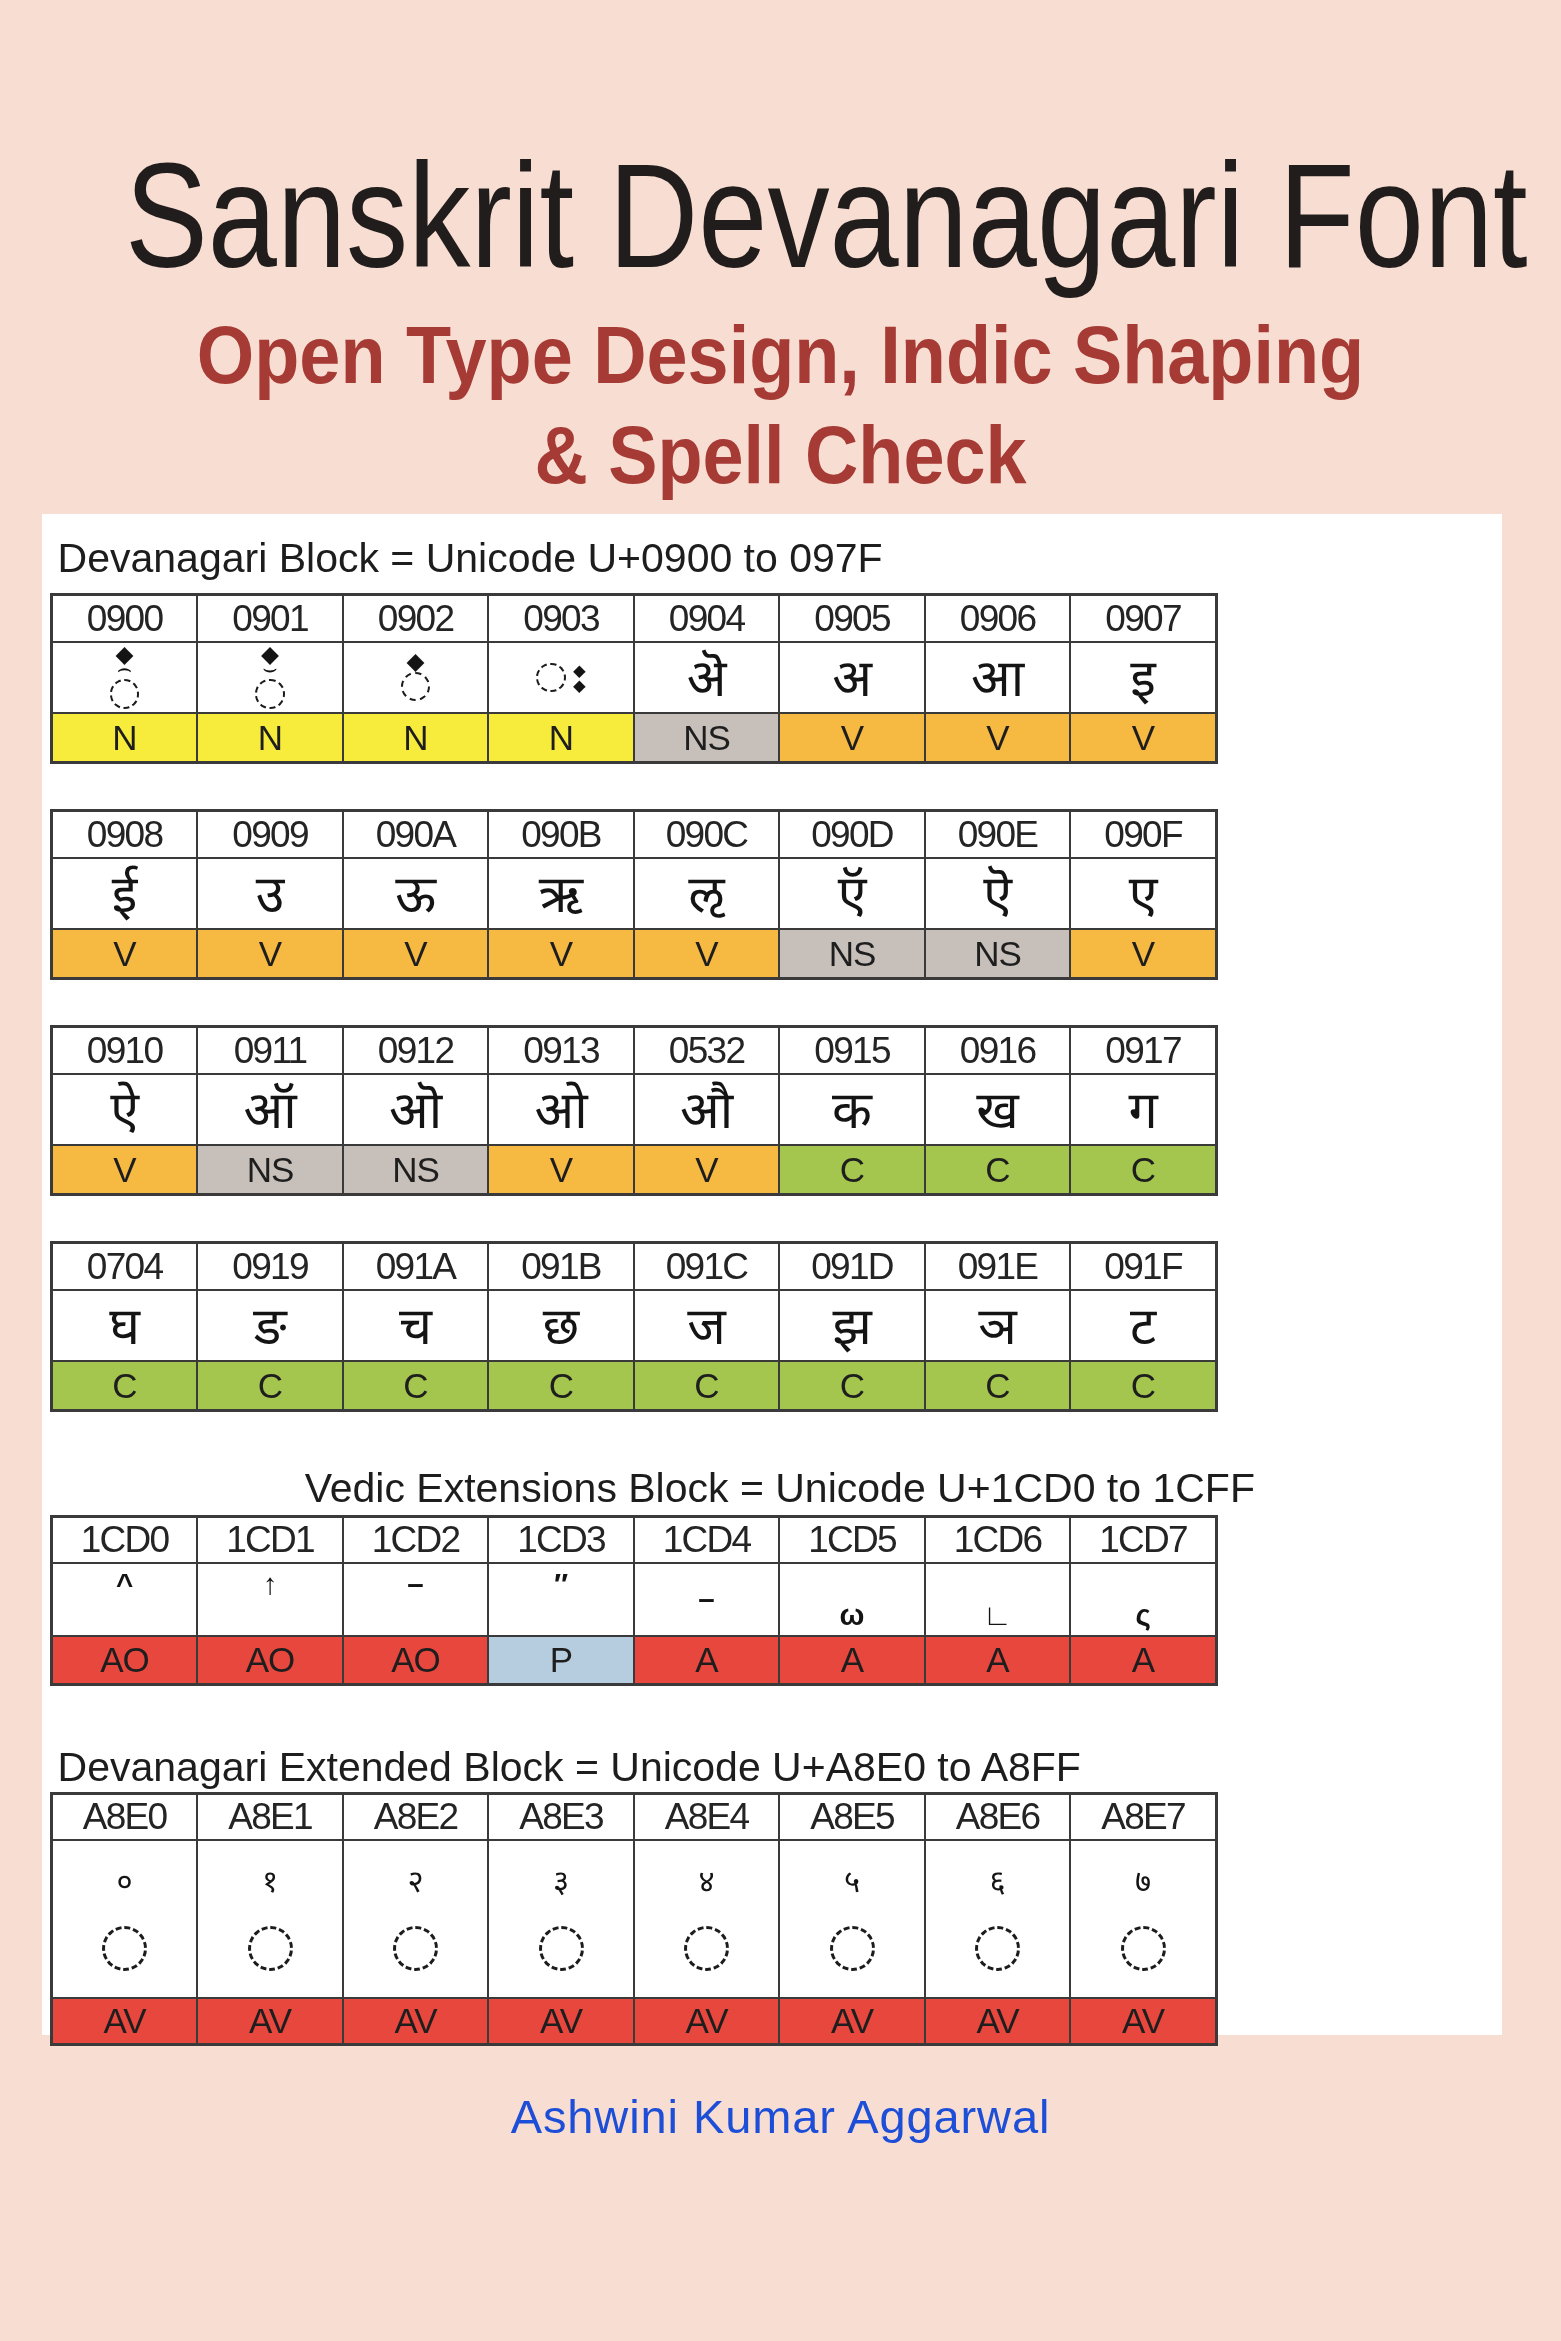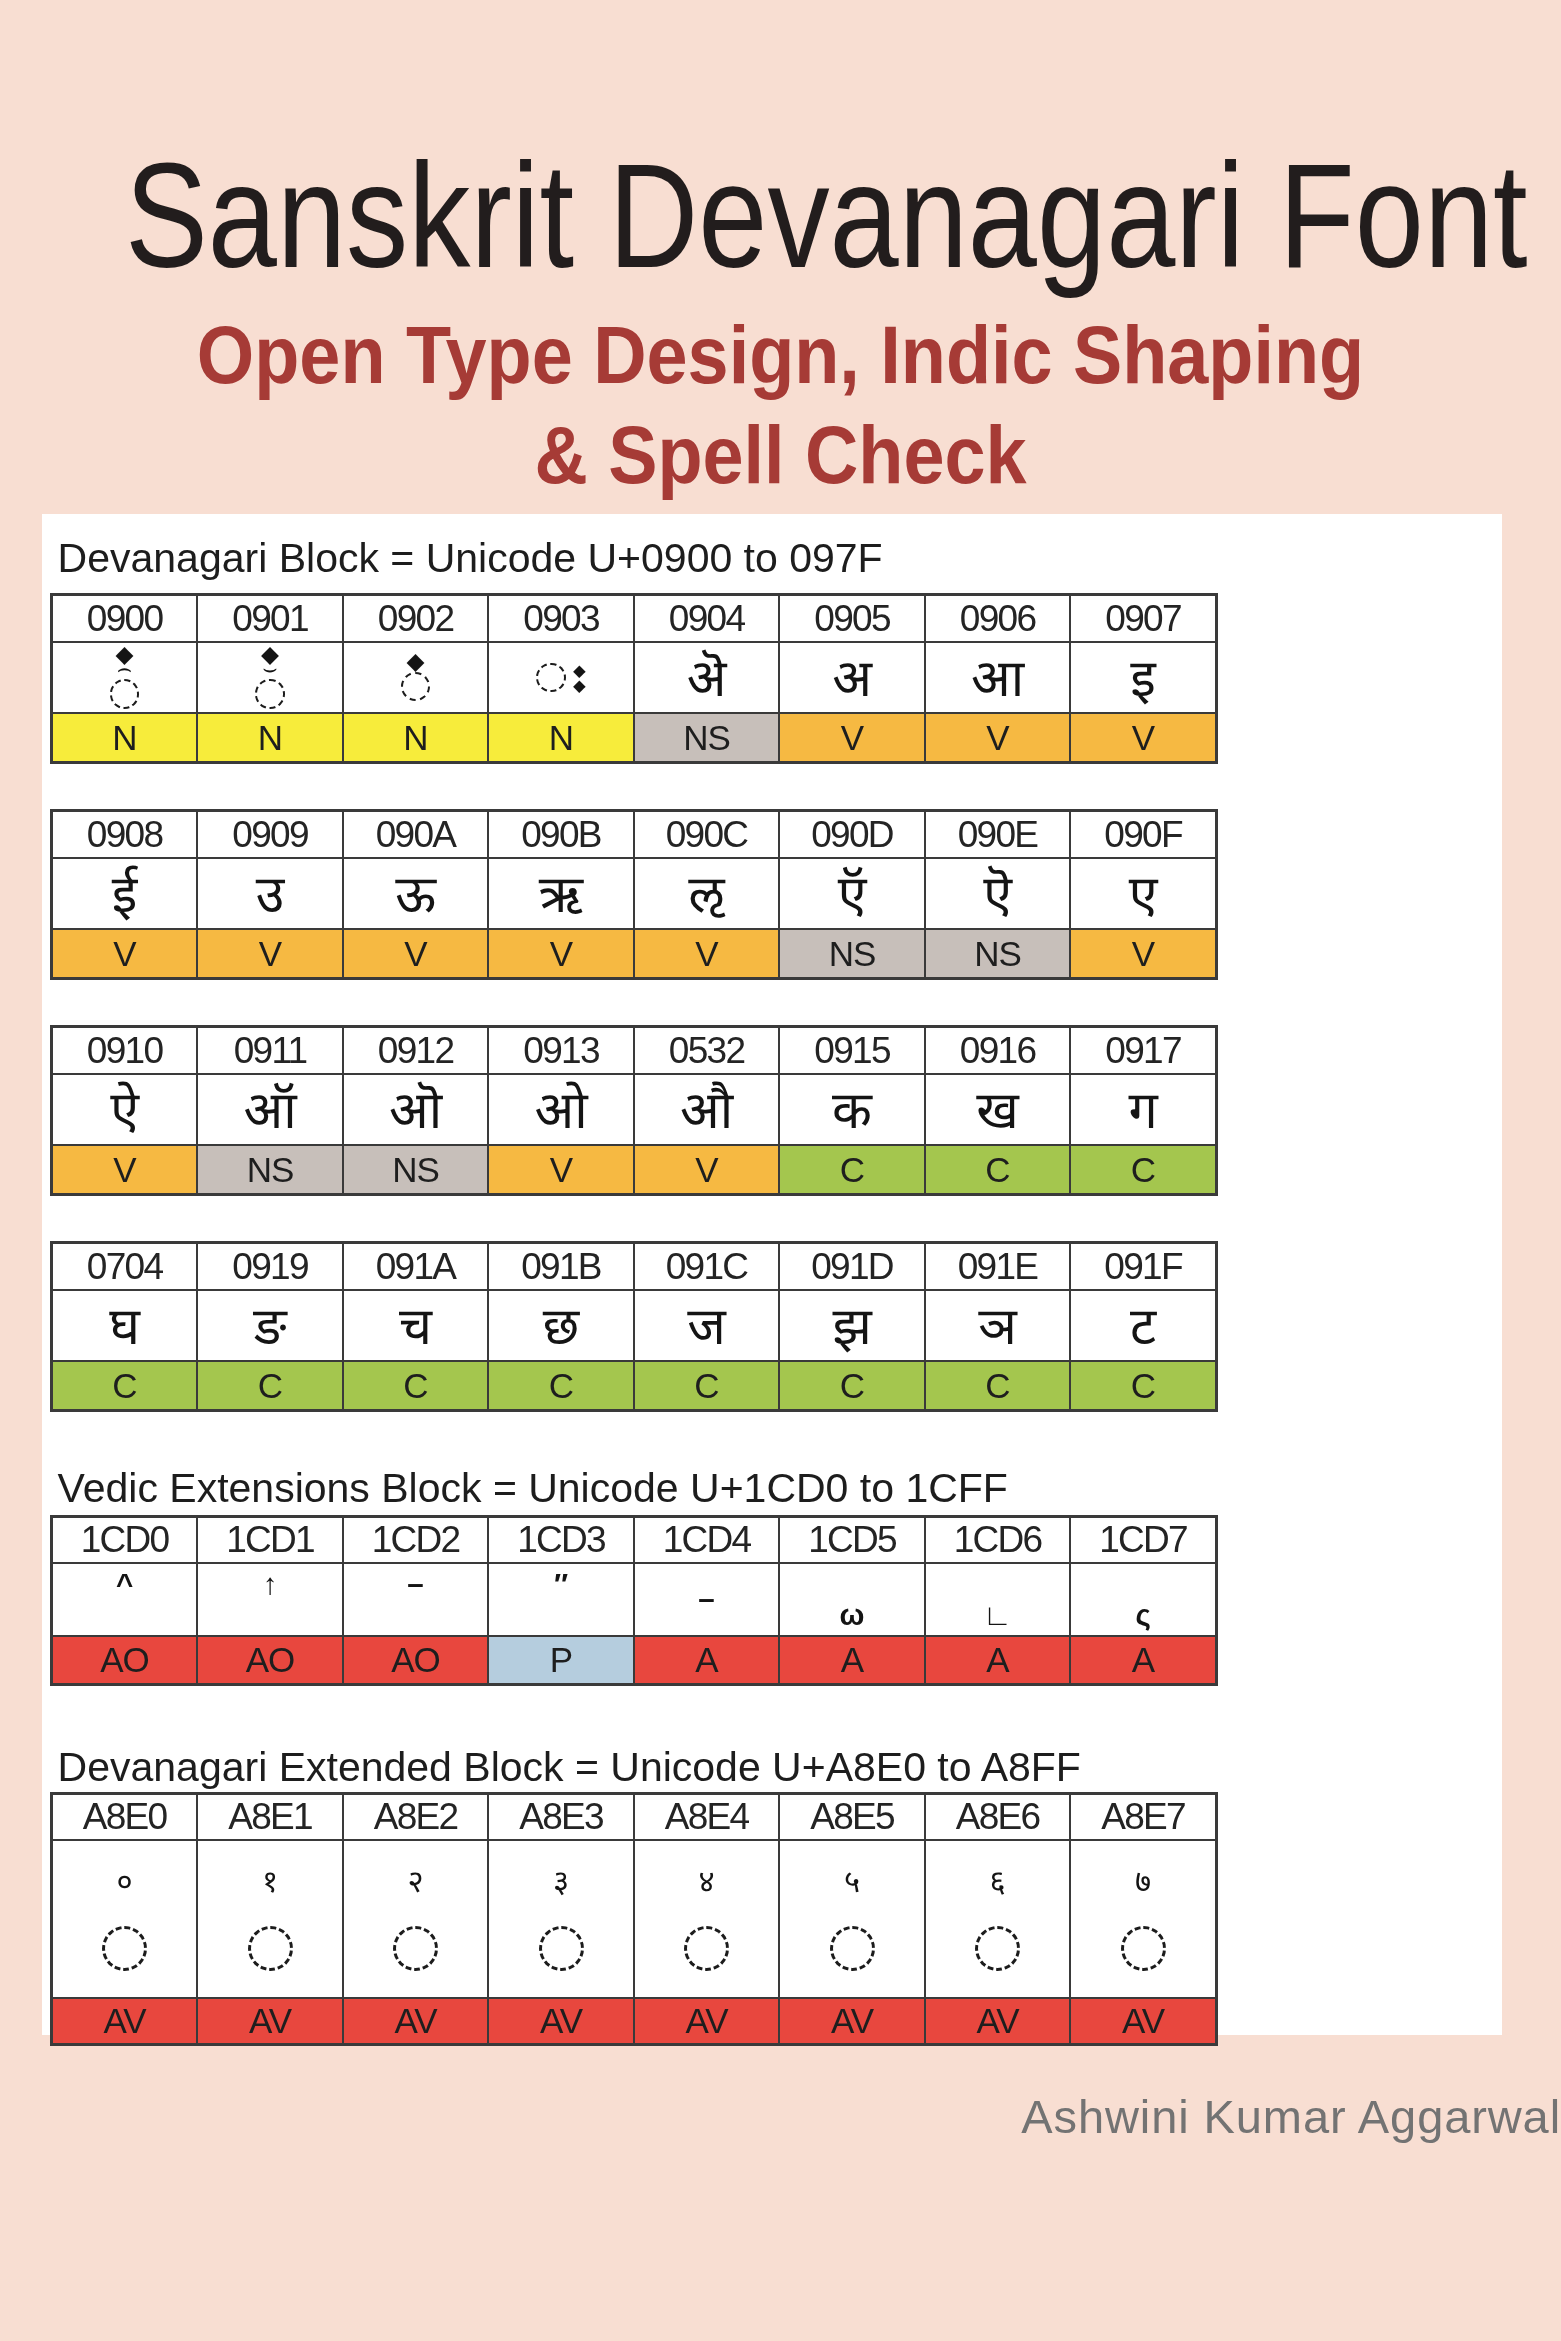--- a/index.html
+++ b/index.html
@@ -28,21 +28,21 @@
     position:absolute;left:42px;top:514px;
     width:1460px;height:1521px;
     background:#ffffff;
   }
   .sec-heading{
     font-size:41px;line-height:49px;color:#1d1d1d;
     margin-left:15.6px;
     white-space:nowrap;
   }
   .sec1 .sec-heading{margin-top:20px;margin-bottom:10px;}
-  .sec2 .sec-heading{margin-top:52px;margin-bottom:1.7px;}
+  .sec2 .sec-heading{margin-top:52px;margin-bottom:1.7px;text-align:center;}
   .sec3 .sec-heading{margin-top:57px;margin-bottom:0;}
   .block-table{
     margin-left:7.8px;width:1168px;
     display:grid;
     grid-template-columns:repeat(8,1fr);
     border:2.2px solid #3a3a3a;
     box-sizing:border-box;
     background:#fff;
     margin-bottom:45px;
   }
@@ -92,22 +92,22 @@
   .ext-digit{
     font-family:"DejaVu Sans", sans-serif;
     font-size:31px;line-height:1;color:#141414;margin-bottom:29.5px;
   }
   .dotted-circle-lg{
     width:45px;height:45px;border:3.5px dashed #1c1c1c;border-radius:50%;
     box-sizing:border-box;
   }
   .footer{
     position:absolute;top:2089px;left:0;width:100%;
-    text-align:right;
-    font-size:47px;font-weight:500;color:#737373;letter-spacing:0.9px;
+    text-align:center;
+    font-size:47px;font-weight:500;color:#1d4ed8;letter-spacing:0.9px;
   }
 </style>
 </head>
 <body>
 
 <div class="page">
   <div class="title">Sanskrit Devanagari Font</div>
   <div class="subtitle">
     <div>Open Type Design, Indic Shaping</div>
     <div>&amp; Spell Check</div>

